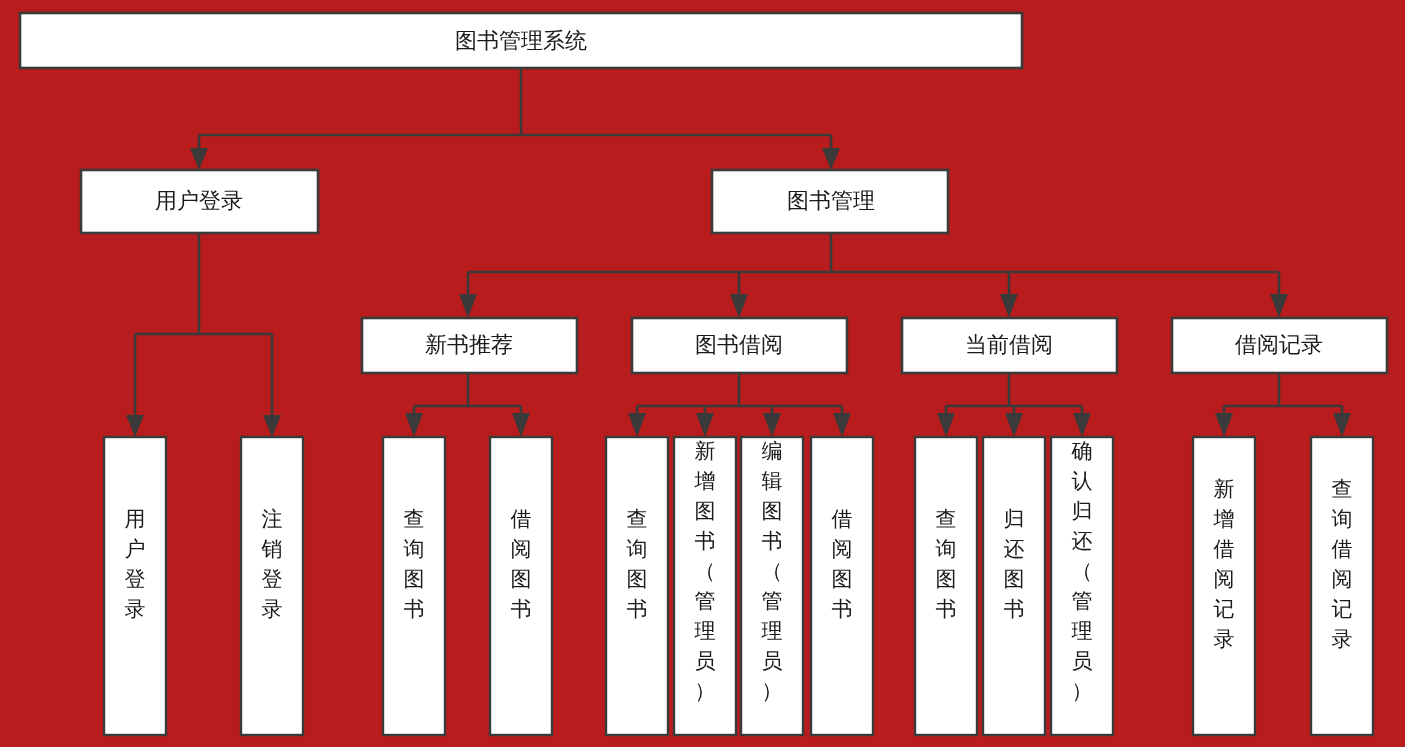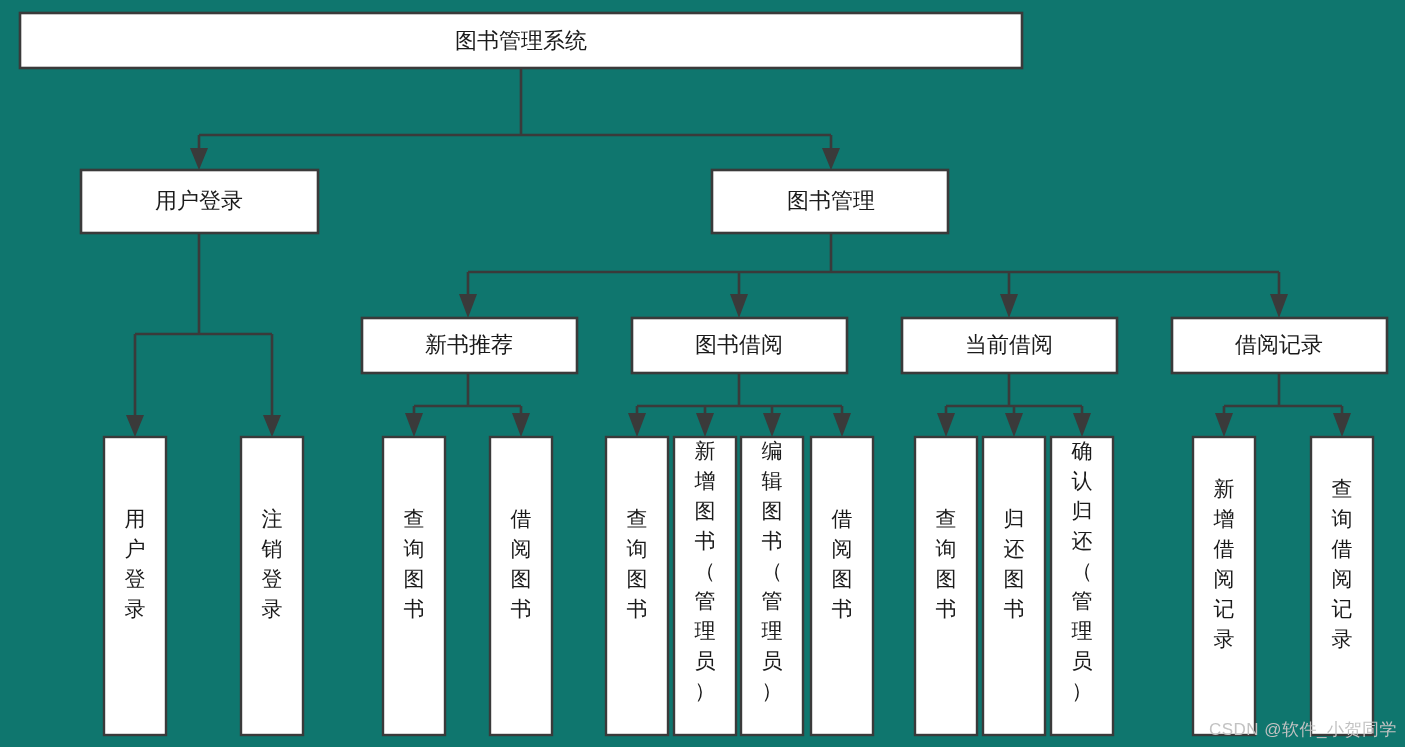--- a/index.html
+++ b/index.html
@@ -10,21 +10,21 @@
   body {
     width: 1405px;
     height: 747px;
     font-family: "Liberation Sans", sans-serif;
     overflow: hidden;
   }
   #diagram-root {
     position: relative;
     width: 1405px;
     height: 747px;
-    background: #0f766e;
+    background: #b91c1c;
   }
   svg#flowchart {
     position: absolute;
     left: 0;
     top: 0;
     width: 1405px;
     height: 747px;
     display: block;
   }
   .node-box {
@@ -211,14 +211,13 @@
       <text class="node-label-v" x="1224" y="490"><tspan x="1224" y="490">新</tspan><tspan x="1224" y="520">增</tspan><tspan x="1224" y="550">借</tspan><tspan x="1224" y="580">阅</tspan><tspan x="1224" y="610">记</tspan><tspan x="1224" y="640">录</tspan></text>
     </g>
 
     <g>
       <rect class="node-box-thin" x="1311" y="437" width="62" height="298"></rect>
       <text class="node-label-v" x="1342" y="490"><tspan x="1342" y="490">查</tspan><tspan x="1342" y="520">询</tspan><tspan x="1342" y="550">借</tspan><tspan x="1342" y="580">阅</tspan><tspan x="1342" y="610">记</tspan><tspan x="1342" y="640">录</tspan></text>
     </g>
 
   </svg>
 
-  <div class="watermark-text">CSDN @软件_小贺同学</div>
 </div>
 
 </body></html>

